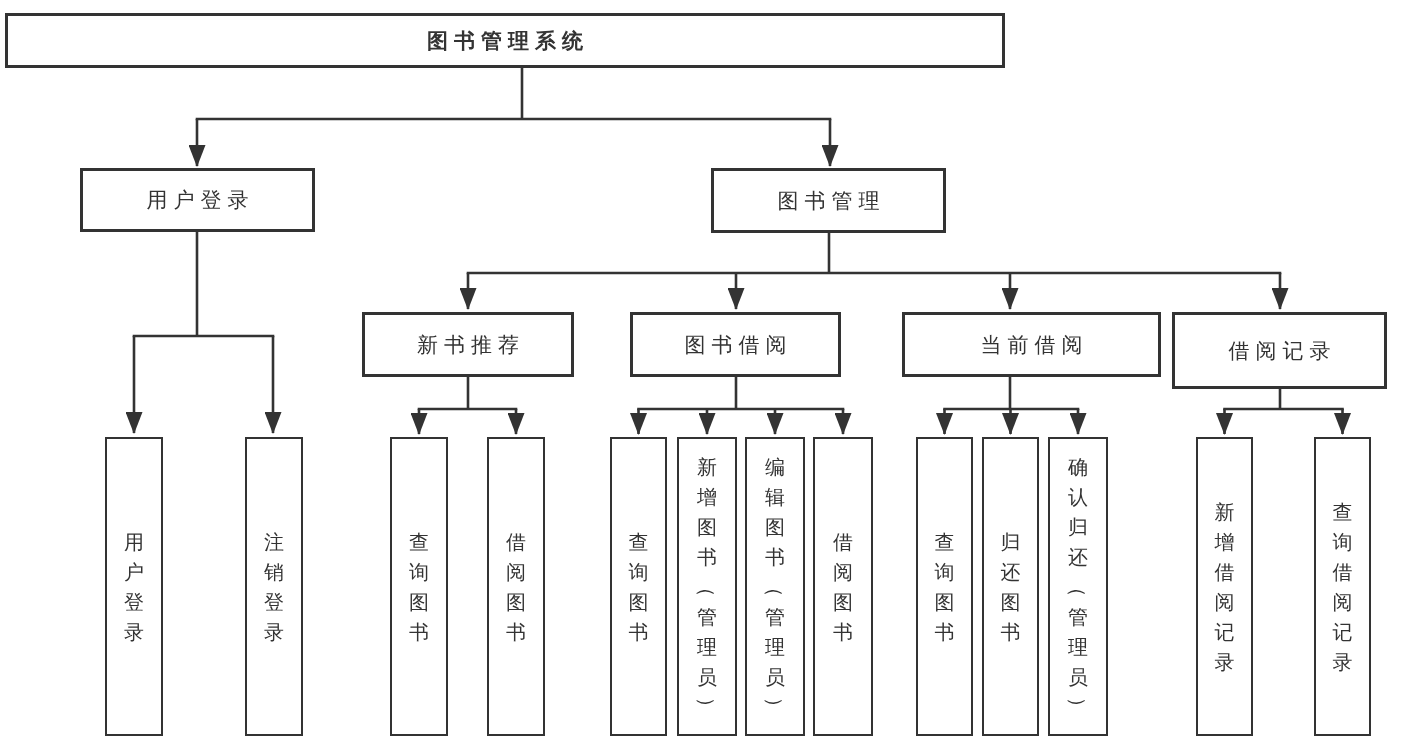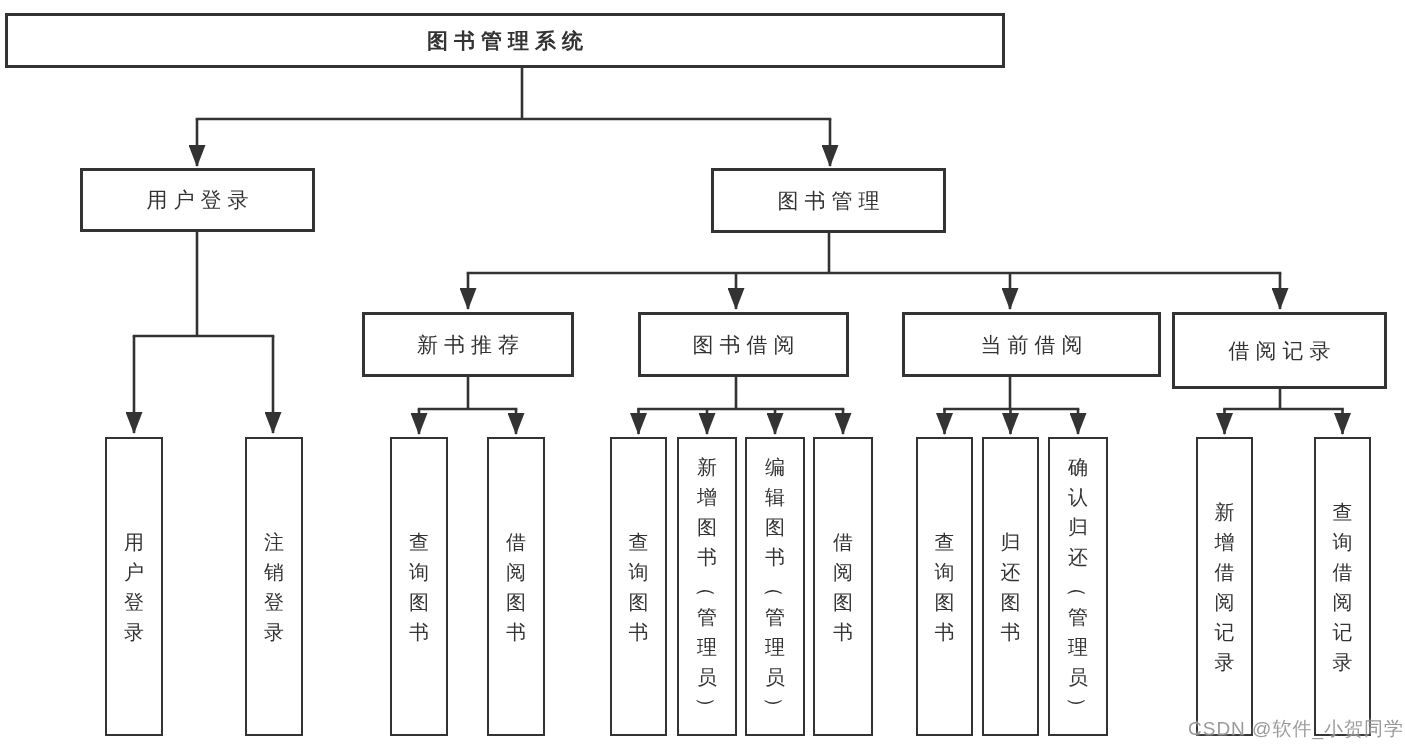--- a/index.html
+++ b/index.html
@@ -77,21 +77,21 @@
       <line x1="1342.5" y1="409" x2="1342.5" y2="434" marker-end="url(#arrow)"></line>
     </g>
   </svg>
 
   <div class="node hnode" style="left:5px;top:13px;width:1000px;height:55px;font-weight:bold;">图书管理系统</div>
 
   <div class="node hnode" style="left:80px;top:168px;width:235px;height:64px;">用户登录</div>
   <div class="node hnode" style="left:711px;top:168px;width:235px;height:65px;">图书管理</div>
 
   <div class="node hnode" style="left:362px;top:312px;width:212px;height:65px;">新书推荐</div>
-  <div class="node hnode" style="left:630px;top:312px;width:211px;height:65px;margin-left:8px;">图书借阅</div>
+  <div class="node hnode" style="left:630px;top:312px;width:211px;height:65px;">图书借阅</div>
   <div class="node hnode" style="left:902px;top:312px;width:259px;height:65px;">当前借阅</div>
   <div class="node hnode" style="left:1172px;top:312px;width:215px;height:77px;">借阅记录</div>
 
   <div class="node leaf" style="left:105px;top:437px;width:58px;height:299px;">
       <span class="vchar">用</span>
       <span class="vchar">户</span>
       <span class="vchar">登</span>
       <span class="vchar">录</span>
     </div>
   <div class="node leaf" style="left:245px;top:437px;width:58px;height:299px;">
@@ -183,15 +183,14 @@
     </div>
   <div class="node leaf" style="left:1314px;top:437px;width:57px;height:299px;">
       <span class="vchar">查</span>
       <span class="vchar">询</span>
       <span class="vchar">借</span>
       <span class="vchar">阅</span>
       <span class="vchar">记</span>
       <span class="vchar">录</span>
     </div>
 
-  <div class="watermark">CSDN @软件_小贺同学</div>
 
 </div>
 
 </body></html>

